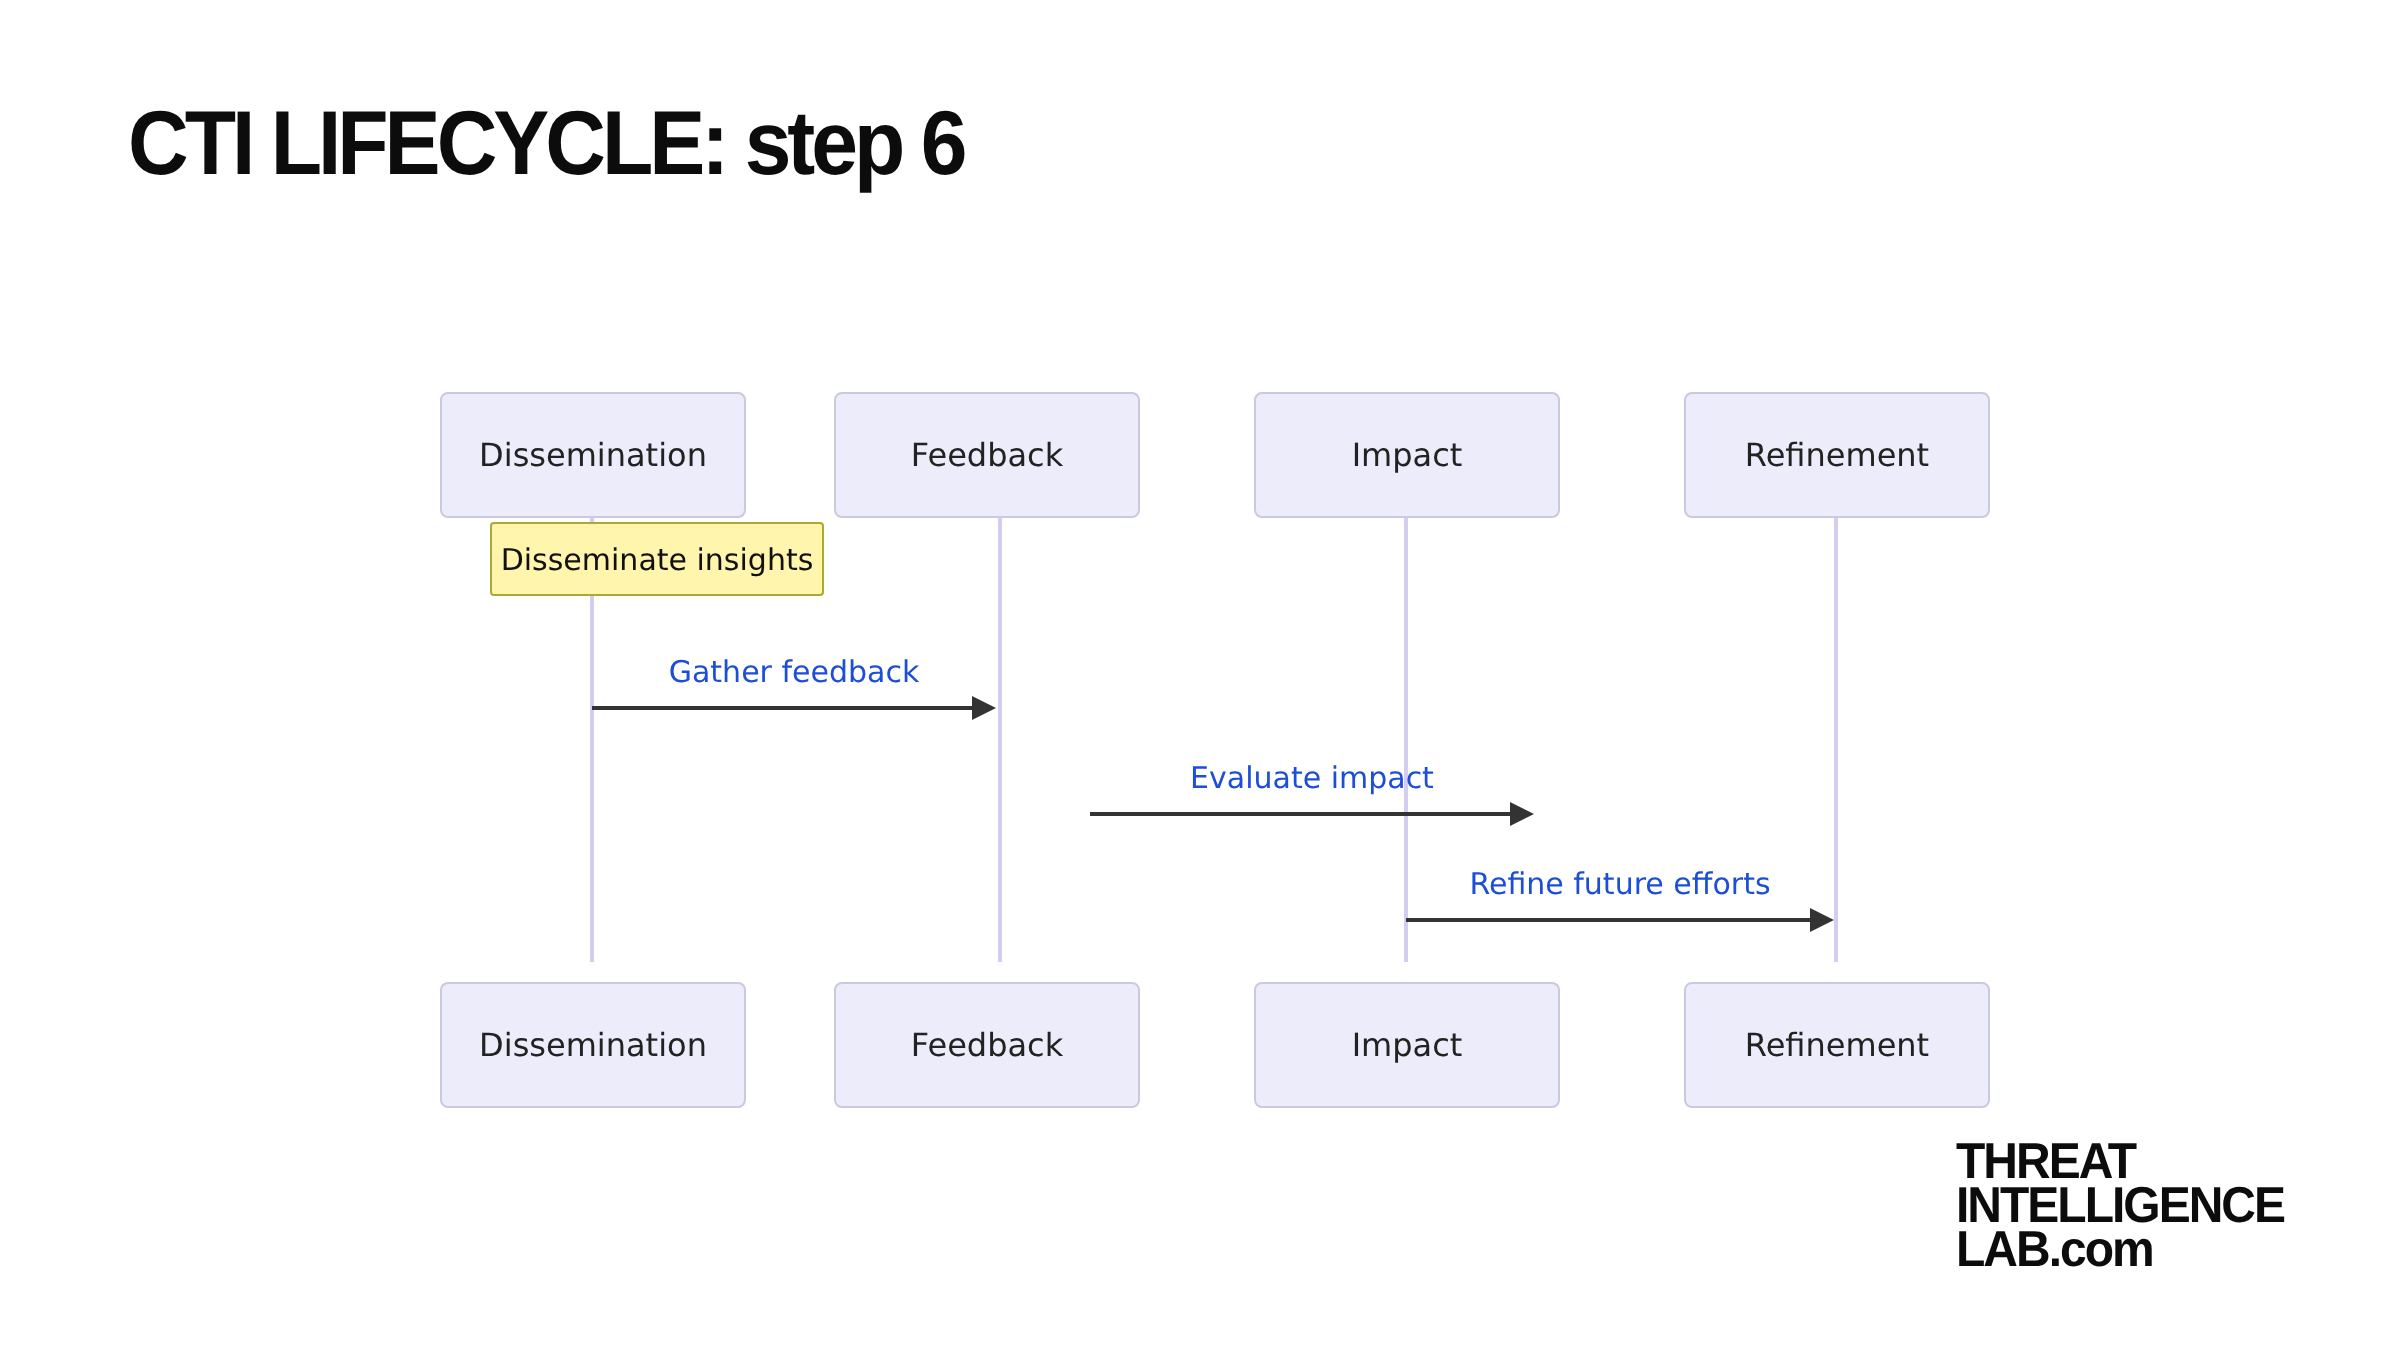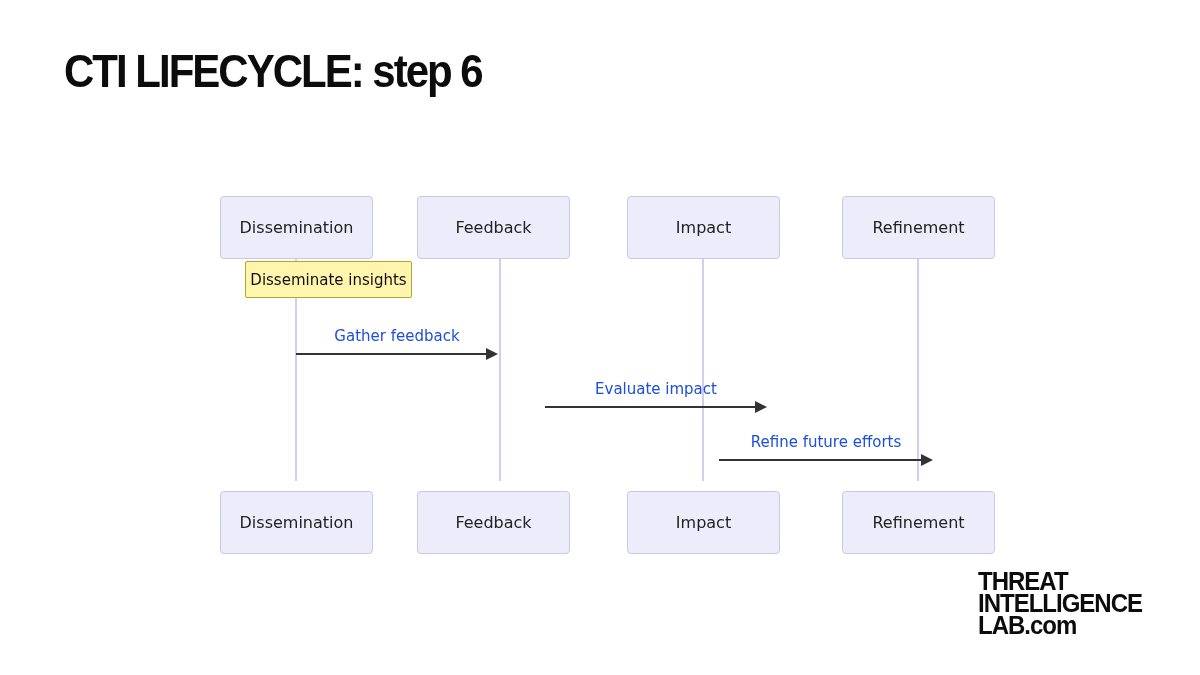--- a/index.html
+++ b/index.html
@@ -27,21 +27,21 @@
   .ll1{left:295px;} .ll2{left:499px;} .ll3{left:702px;} .ll4{left:917px;}
 
   .note{position:absolute;left:213px;top:261px;width:167px;height:37px;
         box-sizing:border-box;background:#FFF5AD;border:1px solid #AAAA33;
         border-radius:2px;display:flex;align-items:center;justify-content:center;
         font-size:15px;color:#111;margin-left:32px;}
 
   .message{position:absolute;}
   .msg1{left:296px;top:327px;width:202px;}
   .msg2{left:500px;top:380px;width:222px;margin-left:45px;}
-  .msg3{left:703px;top:433px;width:214px;padding-left:16px;}
+  .msg3{left:703px;top:433px;width:214px;}
   .msg-label{height:26px;text-align:center;font-size:15px;color:#1d4ed8;
              white-space:nowrap;}
   .msg-line{position:relative;height:0;border-top:2px solid #333333;
             margin-right:4px;}
   .arrowhead{position:absolute;right:-4px;top:-7px;width:0;height:0;
              border-left:12px solid #333333;
              border-top:6px solid transparent;border-bottom:6px solid transparent;}
 
   
   .logo{position:absolute;left:978px;top:570px;

